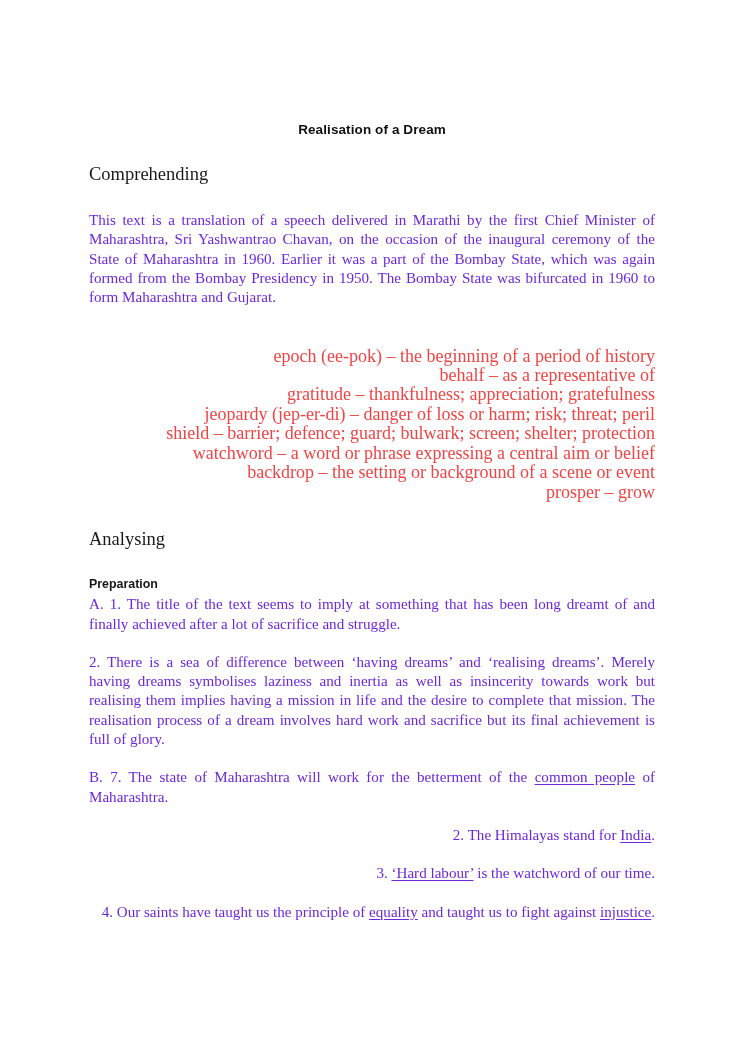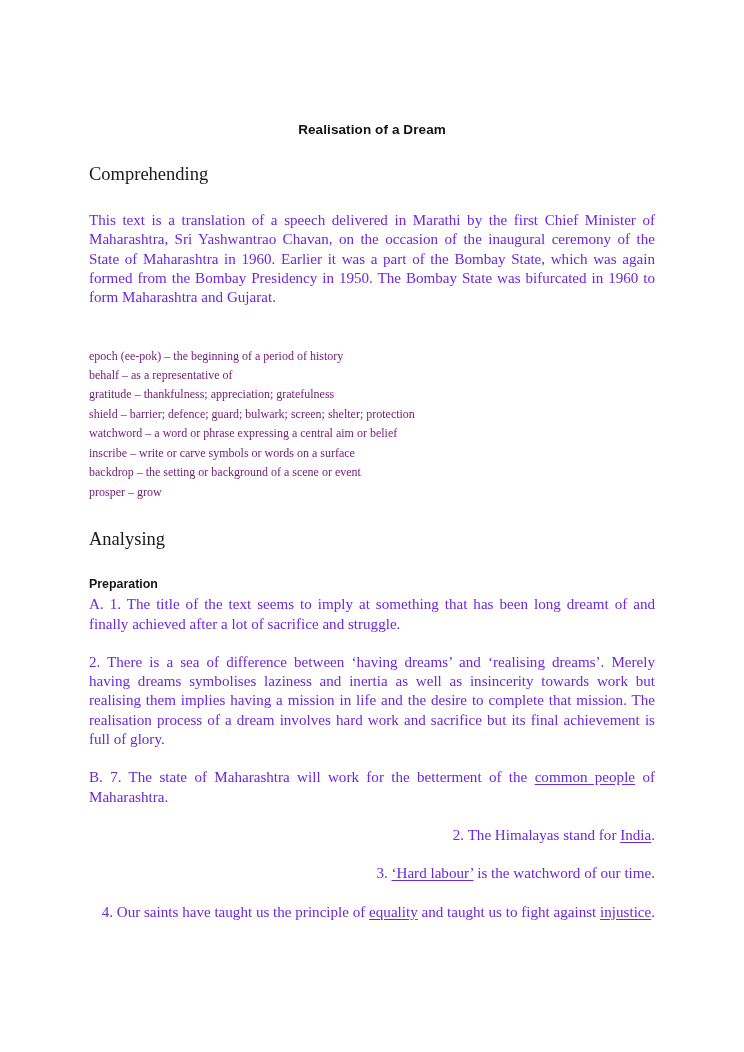--- a/index.html
+++ b/index.html
@@ -79,24 +79,24 @@
     margin-bottom: 0;
   }
 
   
   .glossary {
     margin: 0 0 26px 0;
     padding: 0;
     list-style: none;
   }
   .glossary li {
-    font-size: 12px;
+    font-size: 18px;
     line-height: 19.4px;
-    text-align: left;
-    color: #701a75;
+    text-align: right;
+    color: #ef4444;
     white-space: pre-wrap;
   }
 
   .u {
     text-decoration: underline;
     text-underline-offset: 1.5px;
   }
   .spacer-20 { height: 20px; }
 </style>
 </head>
@@ -111,23 +111,23 @@
 
     <p class="para">This text is a translation of a speech delivered in Marathi by the first Chief Minister of Maharashtra, Sri Yashwantrao Chavan, on the occasion of the inaugural ceremony of the State of Maharashtra in 1960. Earlier it was a part of the Bombay State, which was again formed from the Bombay Presidency in 1950. The Bombay State was bifurcated in 1960 to form Maharashtra and Gujarat.</p>
 
     <div class="spacer-20"></div>
 
 
     <ul class="glossary">
       <li>epoch (ee-pok) – the beginning of a period of history</li>
       <li>behalf – as a representative of</li>
       <li>gratitude – thankfulness; appreciation; gratefulness</li>
+      <li>jeopardy (jep-er-di) – danger of loss or harm; risk; threat; peril</li>
       <li>shield – barrier; defence; guard; bulwark; screen; shelter; protection</li>
       <li>watchword – a word or phrase expressing a central aim or belief</li>
-      <li>inscribe – write or carve symbols or words on a surface</li>
       <li>backdrop – the setting or background of a scene or event</li>
       <li>prosper – grow</li>
     </ul>
 
     <h2 class="section-heading">Analysing</h2>
 
     <div class="sub-heading">Preparation</div>
 
     <p class="para">A. 1. The title of the text seems to imply at something that has been long dreamt of and finally achieved after a lot of sacrifice and struggle.</p>
 

